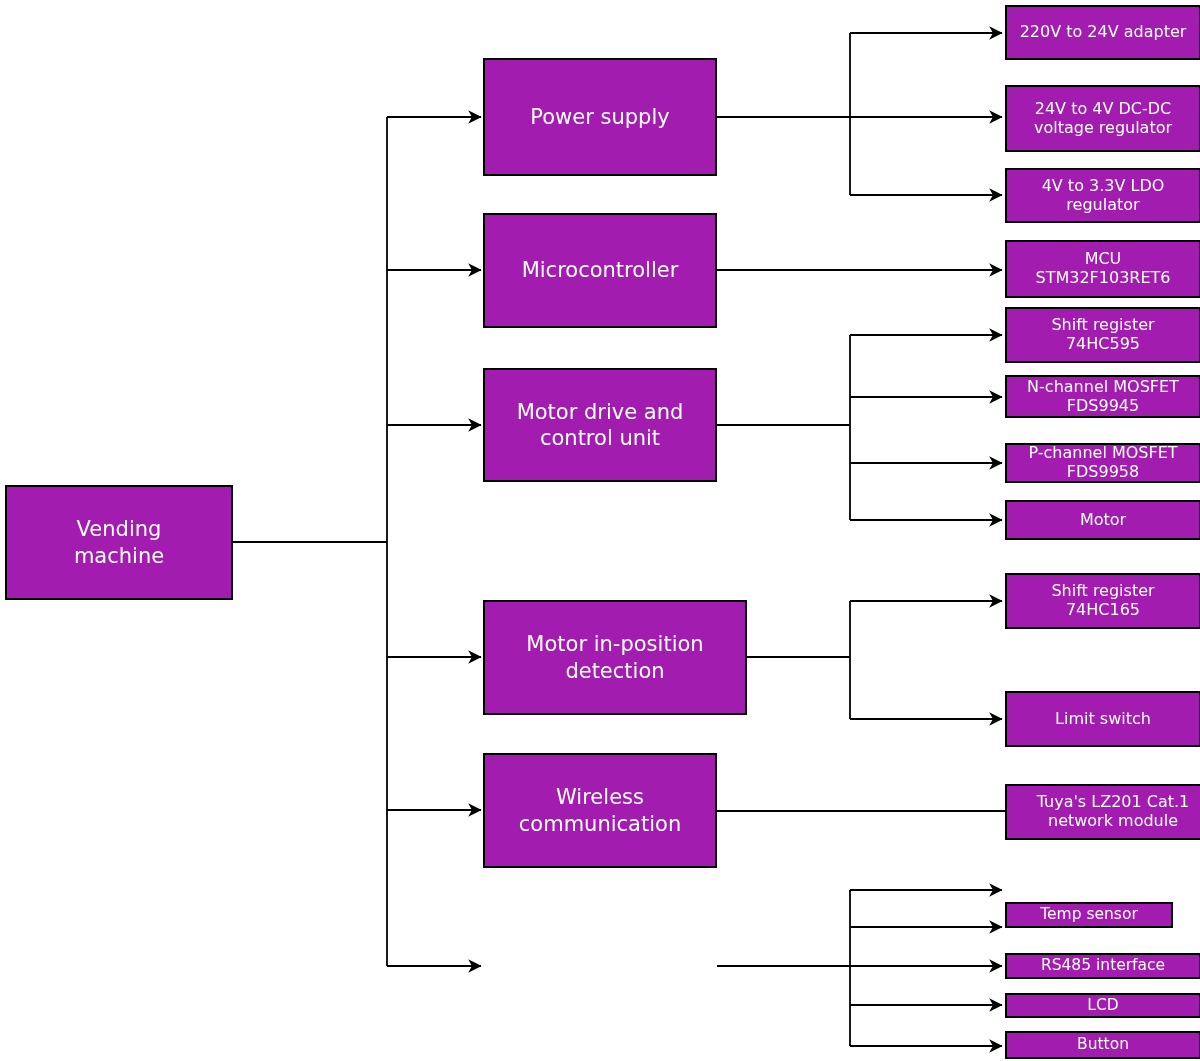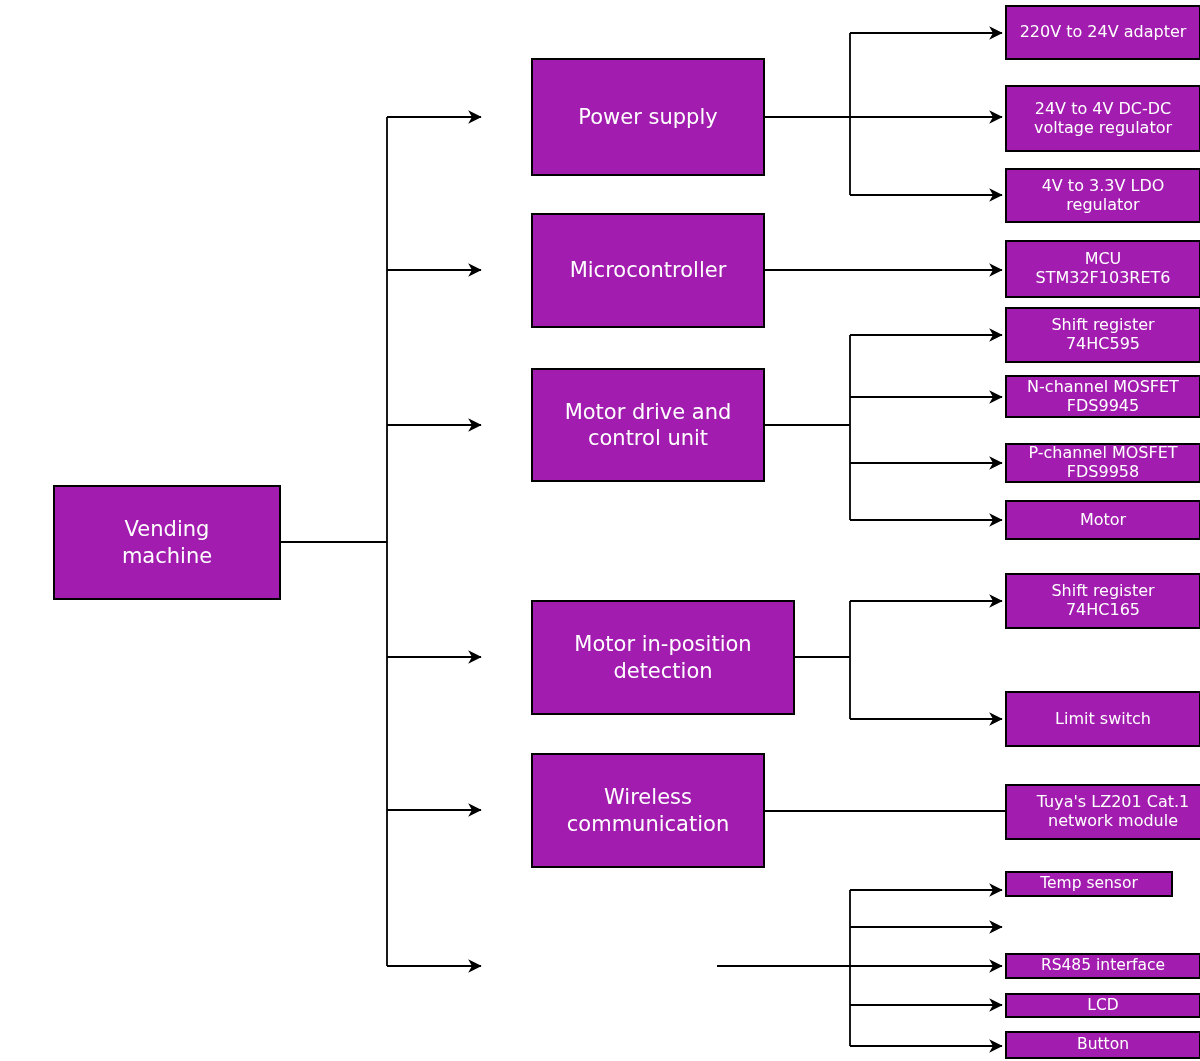--- a/index.html
+++ b/index.html
@@ -22,21 +22,21 @@
     background: #a21caf;
     border: 2px solid #000000;
     color: #ffffff;
     display: flex;
     align-items: center;
     justify-content: center;
     text-align: center;
     white-space: pre-line;
     line-height: 1.25;
   }
-  .node-lg { font-size: 21px; margin-left: 48px; }
+  .node-lg { font-size: 21px; }
   .node-md { font-size: 16px; line-height: 1.18; }
   .node-sm { font-size: 15.5px; line-height: 1.1; }
 </style>
 </head>
 <body>
 
 <div id="canvas">
 
   <svg id="wires" viewBox="0 0 1200 1061" xmlns="http://www.w3.org/2000/svg">
     <defs>
@@ -116,18 +116,18 @@
 FDS9958</div>
   <div class="node node-md" style="left:1005px; top:500px; width:196px; height:40px">Motor</div>
 
   <div class="node node-md" style="left:1005px; top:573px; width:196px; height:56px">Shift register
 74HC165</div>
   <div class="node node-md" style="left:1005px; top:691px; width:196px; height:56px">Limit switch</div>
 
   <div class="node node-md" style="left:1005px; top:784px; width:216px; height:56px">Tuya's LZ201 Cat.1
 network module</div>
 
-  <div class="node node-sm" style="left:1005px; top:871px; width:168px; height:26px">Temp sensor</div>
+  <div class="node node-sm" style="left:1005px; top:902px; width:168px; height:26px">Temp sensor</div>
   <div class="node node-sm" style="left:1005px; top:953px; width:196px; height:26px">RS485 interface</div>
   <div class="node node-sm" style="left:1005px; top:993px; width:196px; height:25px">LCD</div>
   <div class="node node-sm" style="left:1005px; top:1031px; width:196px; height:28px">Button</div>
 
 </div>
 
 </body></html>

